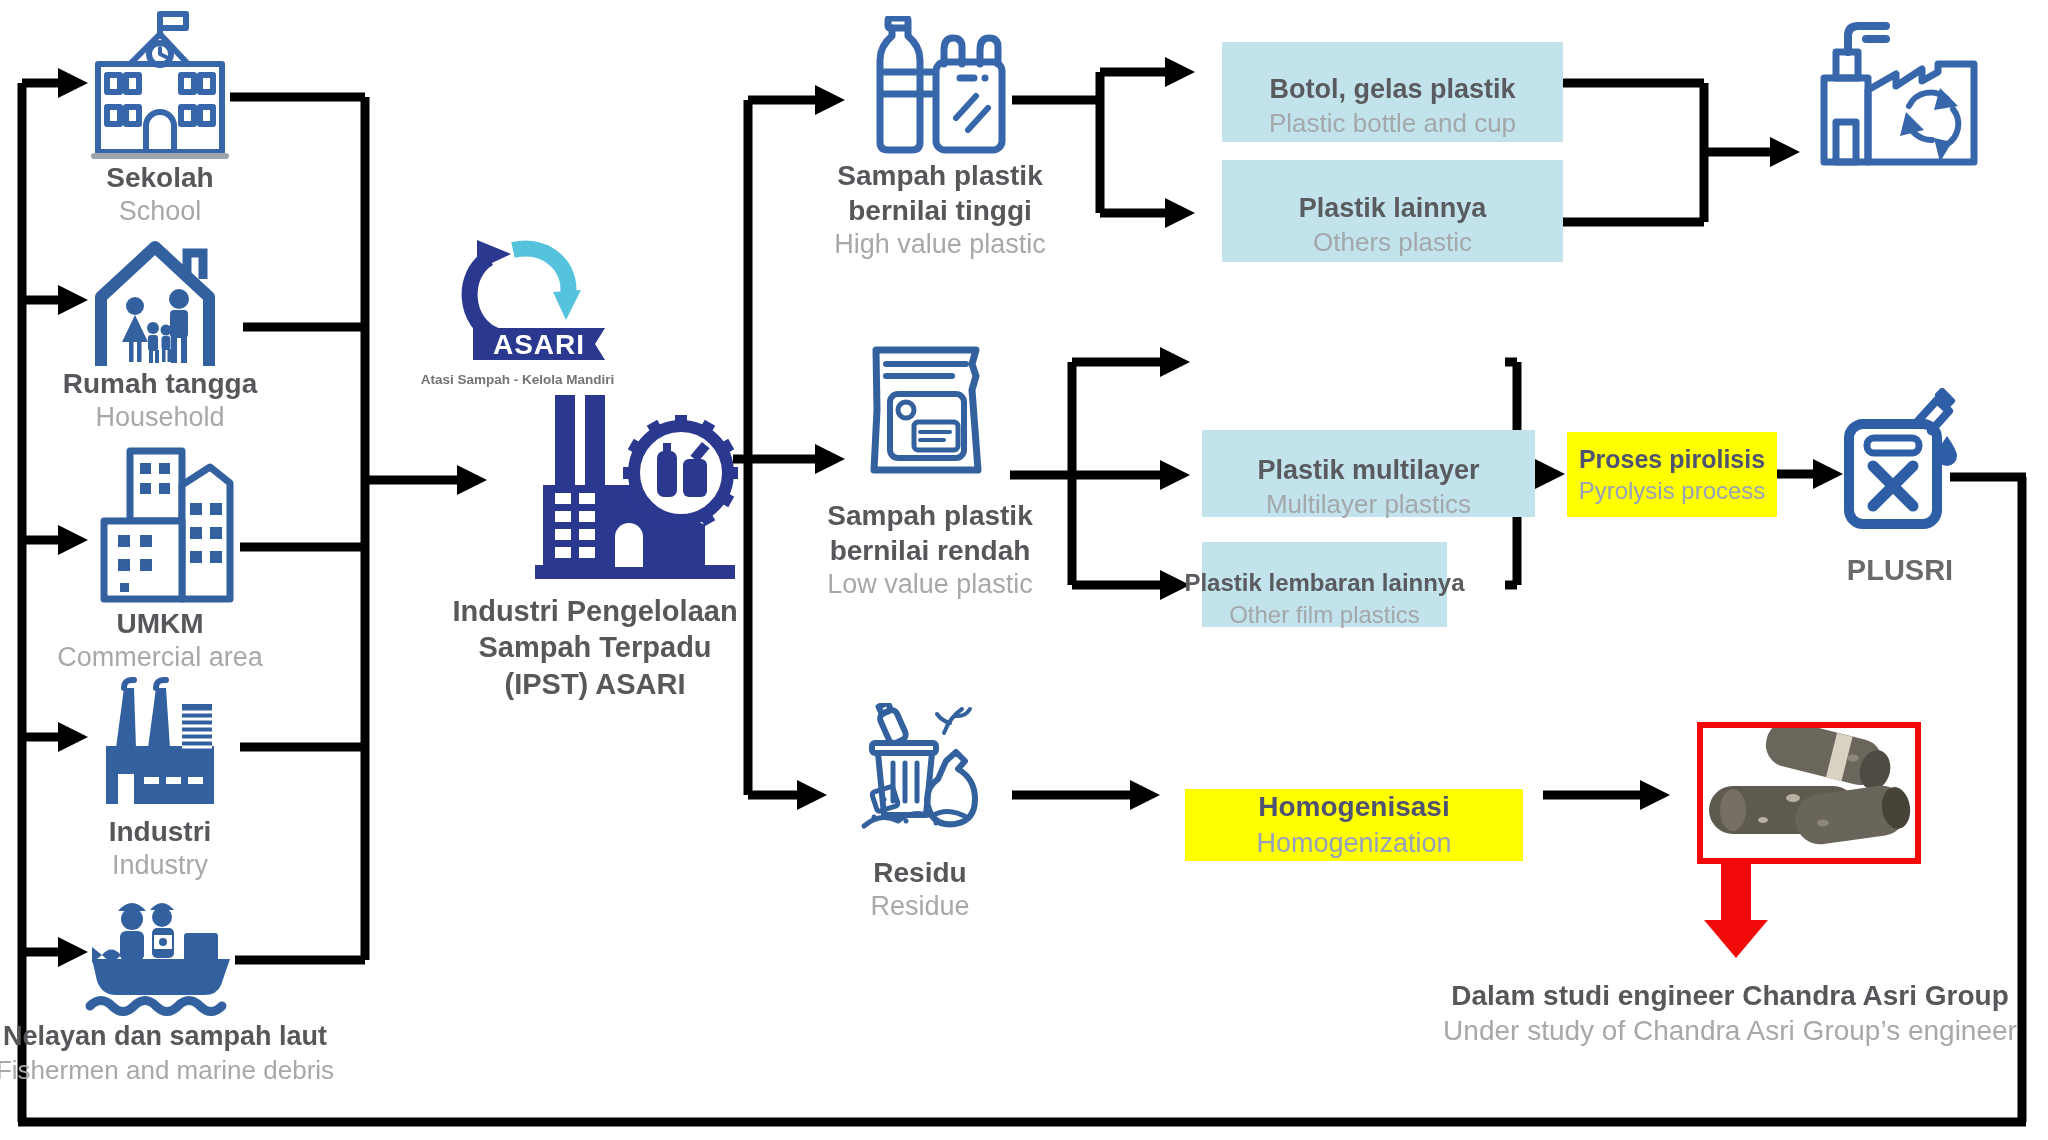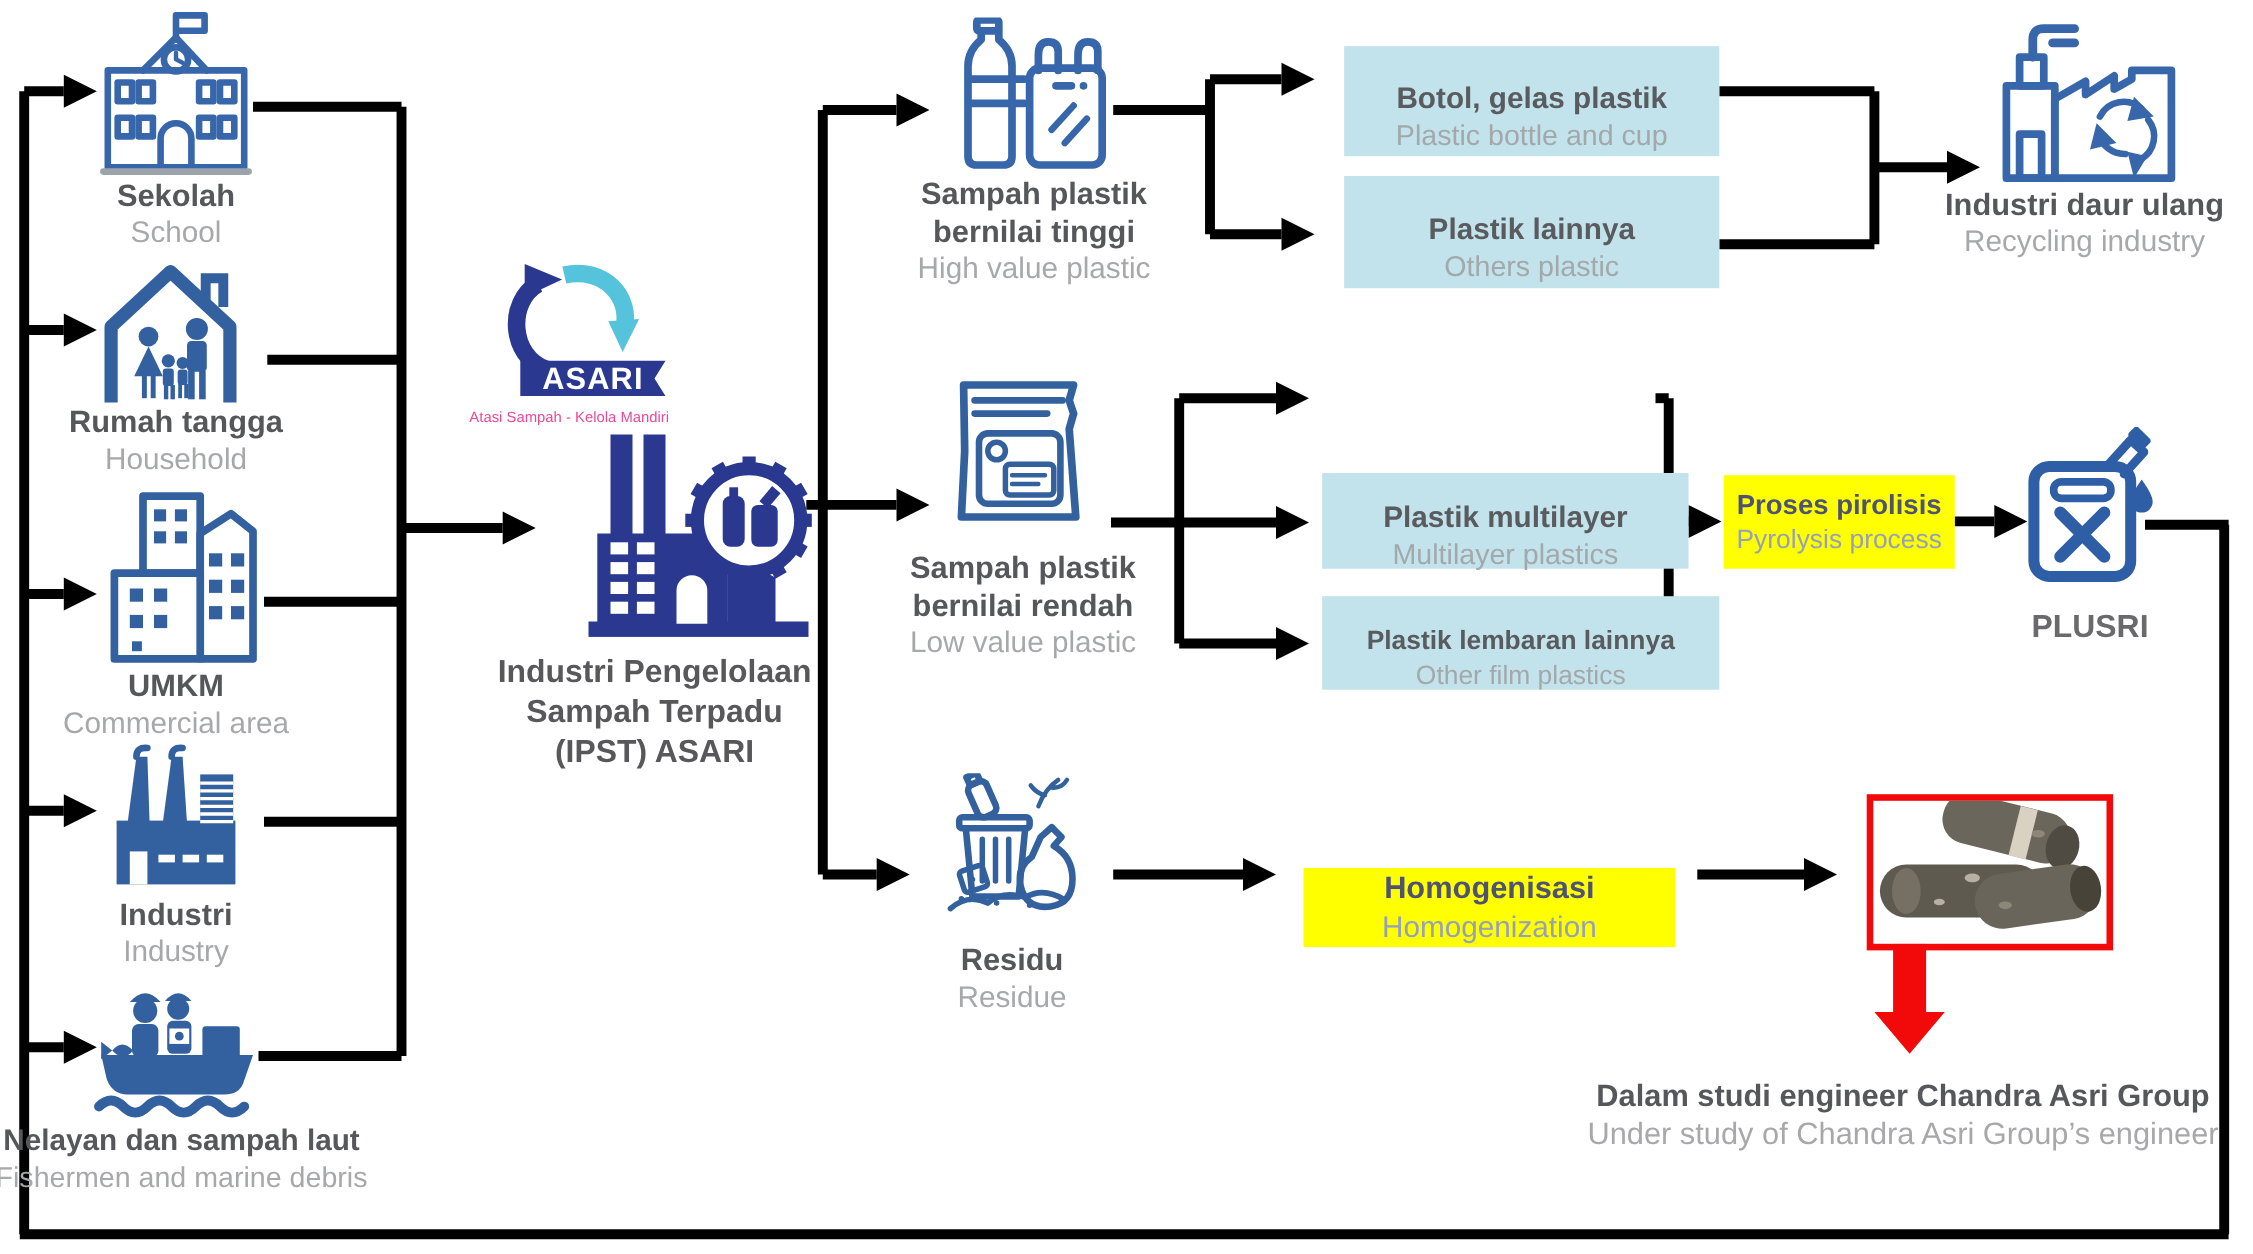--- a/index.html
+++ b/index.html
@@ -15,21 +15,21 @@
            justify-content:center;align-items:center;line-height:1.3;white-space:nowrap;}
   .bluebox .id{font-size:27px;color:#595b5e;margin-top:28px;}
   .bluebox .en{font-size:26px;color:#a3a8ab;}
   .bluebox .sm{font-size:24px;}
   .yellowbox{position:absolute;background:#ffff00;display:flex;flex-direction:column;
              justify-content:center;align-items:center;line-height:1.3;white-space:nowrap;}
   .yellowbox .id{font-size:26px;color:#4f5373;font-weight:bold;}
   .yellowbox .en{font-size:25px;color:#94a0bd;}
   .ipst-lbl{font-weight:bold;color:#58585a;font-size:29px;line-height:1.25;}
   .plusri{font-weight:bold;color:#6a6a6c;font-size:29px;}
-  .tagline{color:#ec4899;font-size:13.5px;font-weight:normal;white-space:nowrap;text-align:center;}
+  .tagline{color:#737373;font-size:13.5px;font-weight:bold;white-space:nowrap;text-align:center;}
   .redframe{position:absolute;border:6px solid #f20a0a;background:#fff;box-sizing:border-box;}
 </style>
 </head>
 <body>
 
 <div id="canvas">
 
   <svg class="abs" style="left:0;top:0" width="2048" height="1140">
     <g stroke="#000" stroke-width="9" fill="none">
 
@@ -339,24 +339,20 @@
         <path d="M147 95 a24 24 0 0 1 -7 36" stroke-width="6"></path>
         <path d="M126 126 a24 24 0 0 1 -24 -18" stroke-width="6"></path>
       </g>
       <g fill="#3766aa">
         <polygon points="134,74 152,92 128,96"></polygon>
         <polygon points="146,128 134,148 128,124"></polygon>
         <polygon points="100,98 94,122 118,116"></polygon>
       </g>
     </svg>
   </div>
-  <div class="lbl" style="left:1745px;top:168px;width:300px">
-    <div class="id">Industri daur ulang</div>
-    <div class="en">Recycling industry</div>
-  </div>
 
   <div class="abs" style="left:862px;top:340px">
     <svg width="132" height="142" viewBox="0 0 132 142">
       <g stroke="#33619e" stroke-width="7" fill="none" stroke-linejoin="round" stroke-linecap="round">
         <path d="M14 10 h100 l-4 14 4 12 -4 14 6 80 h-104 l3 -60 z"></path>
         <path d="M24 24 h80 M24 36 h66" stroke-width="6"></path>
         <rect x="28" y="54" width="74" height="64" rx="8" stroke-width="6"></rect>
         <circle cx="44" cy="70" r="8" stroke-width="5"></circle>
         <rect x="52" y="82" width="44" height="28" rx="4" stroke-width="5"></rect>
         <path d="M58 92 h30 M58 100 h24" stroke-width="4"></path>
@@ -366,21 +362,21 @@
   <div class="lbl" style="left:745px;top:498px;width:370px">
     <div class="id">Sampah plastik</div>
     <div class="id">bernilai rendah</div>
     <div class="en">Low value plastic</div>
   </div>
 
   <div class="bluebox" style="left:1202px;top:430px;width:333px;height:87px">
     <div class="id">Plastik multilayer</div>
     <div class="en">Multilayer plastics</div>
   </div>
-  <div class="bluebox" style="left:1202px;top:542px;width:361px;height:85px">
+  <div class="bluebox" style="left:1202px;top:542px;width:245px;height:85px">
     <div class="id sm">Plastik lembaran lainnya</div>
     <div class="en sm">Other film plastics</div>
   </div>
 
   <div class="yellowbox" style="left:1567px;top:432px;width:210px;height:85px">
     <div class="id" style="font-size:25px">Proses pirolisis</div>
     <div class="en" style="font-size:24px">Pyrolysis process</div>
   </div>
 
   <div class="abs" style="left:1843px;top:388px">

